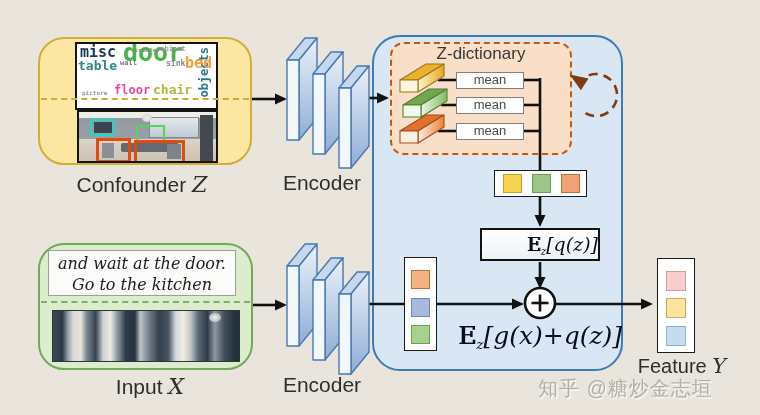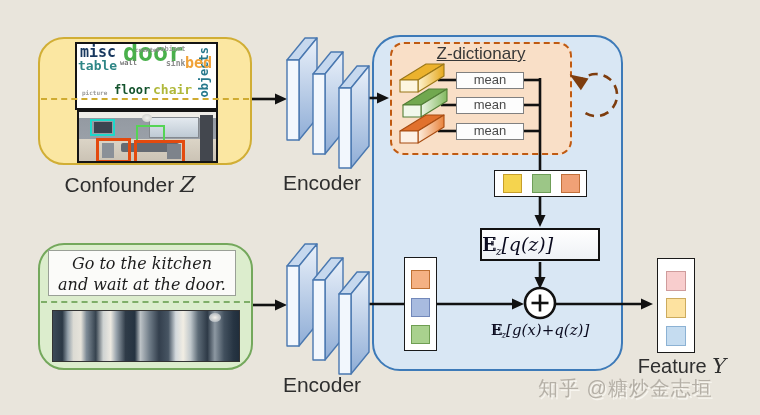--- a/index.html
+++ b/index.html
@@ -12,35 +12,35 @@
   
   #bluebox { left:372px; top:35px; width:251px; height:336px; background:#d9e7f4;
              border:2.5px solid #3d7ab8; border-radius:28px; }
   #ybox    { left:38px; top:37px; width:214px; height:128px; background:#fbe7a2;
              border:2.5px solid #d1ae35; border-radius:26px; }
   #gbox    { left:38px; top:243px; width:215px; height:127px; background:#dcedcd;
              border:2.5px solid #74a85c; border-radius:26px; }
   #zdict   { left:390px; top:42px; width:182px; height:113px; background:#f9dfc7;
              border:2.5px dashed #c05a11; border-radius:14px; }
   #zdtitle { left:392px; top:44px; width:178px; text-align:center; font-size:17px;
-             color:#383838;text-decoration:underline; }
+             color:#383838; }
 
   
   #wcloud { left:75px; top:42px; width:143px; height:68px; background:#fff;
             border:2px solid #141414; overflow:hidden;
             font-family:"DejaVu Sans Mono",monospace; font-weight:bold; }
   #wcloud span { position:absolute; line-height:1; white-space:nowrap; }
   .w-misc    { left:3px;  top:1px;  font-size:15px; color:#17375e; }
   .w-door    { left:46px; top:-4px; font-size:25px; color:#49b04b; }
   .w-table   { left:1px;  top:15px; font-size:13px; color:#2e8686; }
   .w-bed     { left:108px;top:12px; font-size:15px; color:#f0a238; }
   .w-stairs  { left:14px; top:23px; font-size:19px; color:#7ab648; letter-spacing:3px; }
   .w-objects { left:121px; top:3px; font-size:12px; color:#26788c;
                writing-mode:vertical-rl; transform:rotate(180deg); }
-  .w-floor   { left:37px; top:40px; font-size:12px; color:#14532d; }
+  .w-floor   { left:37px; top:40px; font-size:12px; color:#ec4899; }
   .w-chair   { left:76px; top:39px; font-size:13px; color:#b0b83a; }
   .w-sink    { left:89px; top:16px; font-size:8px;  color:#8c8c8c; }
   .w-cabinet { left:79px; top:2px;  font-size:7px;  color:#9a9a9a; }
   .w-counter { left:58px; top:3px;  font-size:6px;  color:#888888; }
   .w-picture { left:5px;  top:46px; font-size:6px;  color:#999999; }
   .w-wall    { left:43px; top:16px; font-size:7px;  color:#777777; }
 
   
   #ydash { left:41px; top:98px;  width:208px; border-top:2px dashed #cfab30; }
   #gdash { left:41px; top:301px; width:209px; border-top:2px dashed #7fae68; }
@@ -75,21 +75,21 @@
             #e6e3da 15%,#7e8b96 18%,#36434f 23%,#cfd3d2 27%,#ece9e1 31%,#9aa5ae 34%,
             #2f3b48 39%,#253341 44%,#bcc2c6 47%,#6e7b87 52%,#333f4d 57%,#475563 62%,
             #d2d8dc 66%,#f1ede3 70%,#bfc7cb 74%,#5d6b77 78%,#2e3a47 83%,#8d98a2 87%,
             #42505e 92%,#273543 97%,#202e3c 100%); }
   #panolamp { position:absolute; right:18px; top:2px; width:12px; height:9px; border-radius:50%;
               background:radial-gradient(#f4f2ec,#9aa4ae); }
 
   
   .figlabel { position:absolute; text-align:center; font-size:21px; color:#2e2e2e; z-index:3; }
   .mvar { font-family:"DejaVu Serif",serif; font-style:italic; font-size:1.06em; }
-  #lbl-conf { left:20px;  top:171px; width:220px; }
+  #lbl-conf { left:32px;  top:171px; width:220px; }
   #lbl-enc1 { left:262px; top:171px; width:120px; }
   #lbl-in   { left:45px;  top:373px; width:210px; }
   #lbl-enc2 { left:262px; top:373px; width:120px; }
   #lbl-feat { left:622px; top:353px; width:120px; font-size:20px; }
 
   
   .meanbox { position:absolute; left:456px; width:68px; height:17px; background:#fdfdfd;
              border:1.2px solid #808080; font-size:13px; color:#4a4a4a; text-align:center;
              line-height:14px; z-index:3; }
   #mean1 { top:72px; } #mean2 { top:97px; } #mean3 { top:123px; }
@@ -105,27 +105,27 @@
   #tq3 { left:66px; top:3px; width:19px; height:19px; background:#f0a176; border-color:#c2703a; }
   #xq1 { left:6px; top:12px; width:19px; height:19px; background:#f5b183; border-color:#bf7032; }
   #xq2 { left:6px; top:40px; width:19px; height:19px; background:#a8bbdf; border-color:#7288ba; }
   #xq3 { left:6px; top:67px; width:19px; height:19px; background:#a9d18e; border-color:#6f9e52; }
   #yq1 { left:8px; top:12px; width:20px; height:20px; background:#f8cdcd; border-color:#cf9c9c; }
   #yq2 { left:8px; top:39px; width:20px; height:20px; background:#fde2a0; border-color:#ccab5e; }
   #yq3 { left:8px; top:67px; width:20px; height:20px; background:#c5dcf0; border-color:#8cb2d4; }
 
   
   #ez { left:480px; top:228px; width:120px; height:33px; background:linear-gradient(180deg,#ffffff,#eef1f5);
-        border:2px solid #111; text-align:left; line-height:29px; z-index:3; }
+        border:2px solid #111; text-align:right; line-height:29px; z-index:3; }
   .math { font-family:"DejaVu Serif",serif; font-size:19px; color:#0a0a1e; }
   .math .rest { font-style:italic; }
   .bb { text-shadow:1.2px 0 0 currentColor; }
   .msub { font-size:0.55em; font-style:italic; vertical-align:-0.35em; }
   #formula { left:450px; top:321px; width:180px; text-align:center; z-index:3; }
-  #formula .math { font-size:15px; }
+  #formula .math { font-size:25px; }
 
   
   #connectors { left:0; top:0; z-index:2; }
   #enc1 { left:286px; top:36px;  z-index:3; }
   #enc2 { left:286px; top:242px; z-index:3; }
   #bars { left:394px; top:58px;  z-index:3; }
 
   
   #wm { left:538px; top:375px; width:222px; font-size:20px; color:#b5b0a7;
         letter-spacing:1px; white-space:nowrap; text-shadow:1.5px 1.5px 0 #f7f5ef; }
@@ -240,26 +240,30 @@
       <path d="M39,38 L57,16 L57,96 L39,118 Z" fill="url(#sg)"></path>
       <rect x="27" y="38" width="12" height="80" fill="#f2f7fd"></rect>
       <path d="M53,52 L71,30 L83,30 L65,52 Z" fill="#c6d8ee"></path>
       <path d="M65,52 L83,30 L83,110 L65,132 Z" fill="url(#sg)"></path>
       <rect x="53" y="52" width="12" height="80" fill="#f2f7fd"></rect>
     </g>
   </svg>
   <div class="figlabel" id="lbl-enc2">Encoder</div>
 
   <div class="abs z3" id="instr">
+    <div>and wait at the door.</div>
     <div>Go to the kitchen</div>
-    <div>and wait at the door.</div>
   </div>
   <div class="abs z3" id="gdash"></div>
   <div class="abs z3" id="pano">
     <div id="panolamp"></div>
+  </div>
+  <div class="figlabel" id="lbl-in">
+    <span>Input</span>
+    <span class="mvar">X</span>
   </div>
 
   <div class="abs z3" id="zdtitle">Z-dictionary</div>
   <svg id="bars" class="abs" width="72" height="100" viewBox="0 0 72 100">
     <defs>
       <linearGradient id="gy" x1="0" y1="0" x2="1" y2="0">
         <stop offset="0" stop-color="#fdf3d0"></stop>
           <stop offset="1" stop-color="#e6a81c"></stop>
       </linearGradient>
       <linearGradient id="gg" x1="0" y1="0" x2="1" y2="0">

